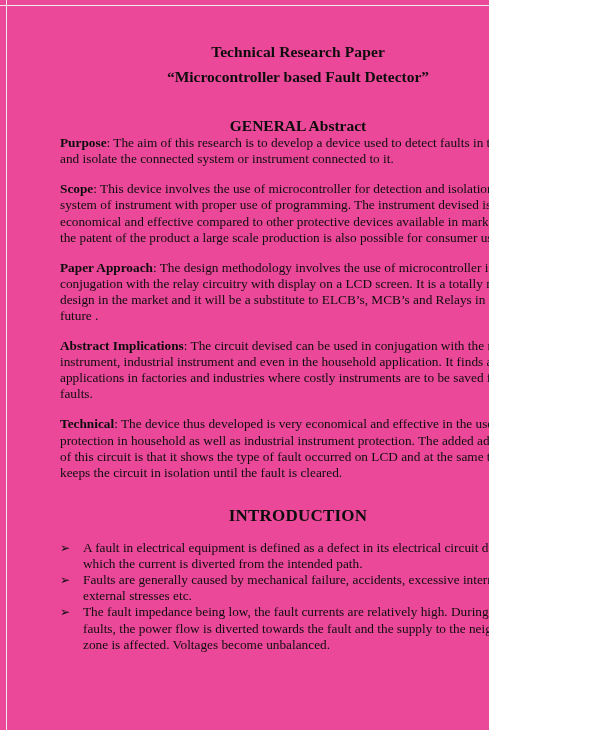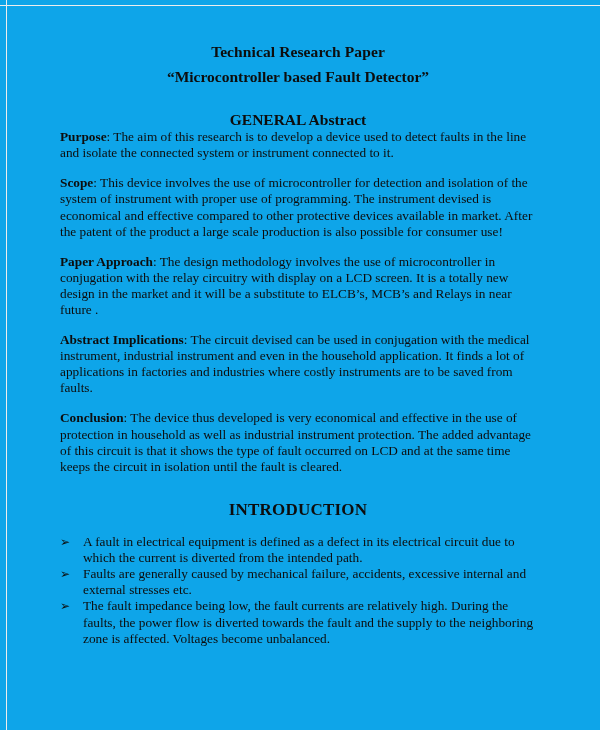--- a/index.html
+++ b/index.html
@@ -9,23 +9,23 @@
   }
   body {
     width: 600px;
     height: 730px;
     font-family: "Liberation Serif", "DejaVu Serif", serif;
     color: #0d0d0d;
     -webkit-font-smoothing: antialiased;
   }
   #page {
     position: relative;
-    width: 600px;
+    width: 489px;
     height: 730px;
-    background: #0ea5e9;
+    background: #ec4899;
     box-sizing: border-box;
     overflow: hidden;
   }
   
   #page::before {
     content: "";
     position: absolute;
     left: 6px;
     top: 0;
     width: 1px;
@@ -54,21 +54,21 @@
   h2.doc-subtitle,
   h3.doc-section,
   h3.intro-heading {
     margin: 0;
     text-align: center;
     font-weight: bold;
     line-height: 1.25;
   }
   h1.doc-title { font-size: 15.5px; letter-spacing: 0.1px; }
   h2.doc-subtitle { font-size: 15.5px; margin-top: 6px; }
-  h3.doc-section { font-size: 15.5px; margin-top: 23px; }
+  h3.doc-section { font-size: 15.5px; margin-top: 29px; }
   h3.intro-heading {
     font-size: 17px;
     margin-top: 13px;
     letter-spacing: 0.2px;
   }
 
   .abstract { }
 
   p.para {
     margin: 0 0 14px 0;
@@ -125,21 +125,21 @@
 
       <p class="para">
         <span class="lead">Paper Approach</span><span>: </span><span>The design methodology involves the use of microcontroller in conjugation with the relay circuitry with display on a LCD screen. It is a totally new design in the market and it will be a substitute to ELCB’s,  MCB’s and Relays in near future .</span>
       </p>
 
       <p class="para">
         <span class="lead">Abstract Implications</span><span>: </span><span>The circuit devised can be used in conjugation with the medical instrument, industrial instrument and even in the household application. It finds a lot of applications in factories and industries where costly instruments are to be saved from faults.</span>
       </p>
 
       <p class="para">
-        <span class="lead">Conclusion</span><span>:  </span><span>The device thus developed is very economical and effective in the use of protection in household as well as industrial instrument protection. The added advantage of this circuit is that it shows the type of fault occurred on LCD and at the same time keeps the circuit in isolation until the fault is cleared.</span>
+        <span class="lead">Technical</span><span>:  </span><span>The device thus developed is very economical and effective in the use of protection in household as well as industrial instrument protection. The added advantage of this circuit is that it shows the type of fault occurred on LCD and at the same time keeps the circuit in isolation until the fault is cleared.</span>
       </p>
 
     </div>
 
     <div class="intro-block">
       <h3 class="intro-heading">INTRODUCTION</h3>
 
       <ul class="intro-list">
         <li>
           <span class="bullet-marker">➢</span>

